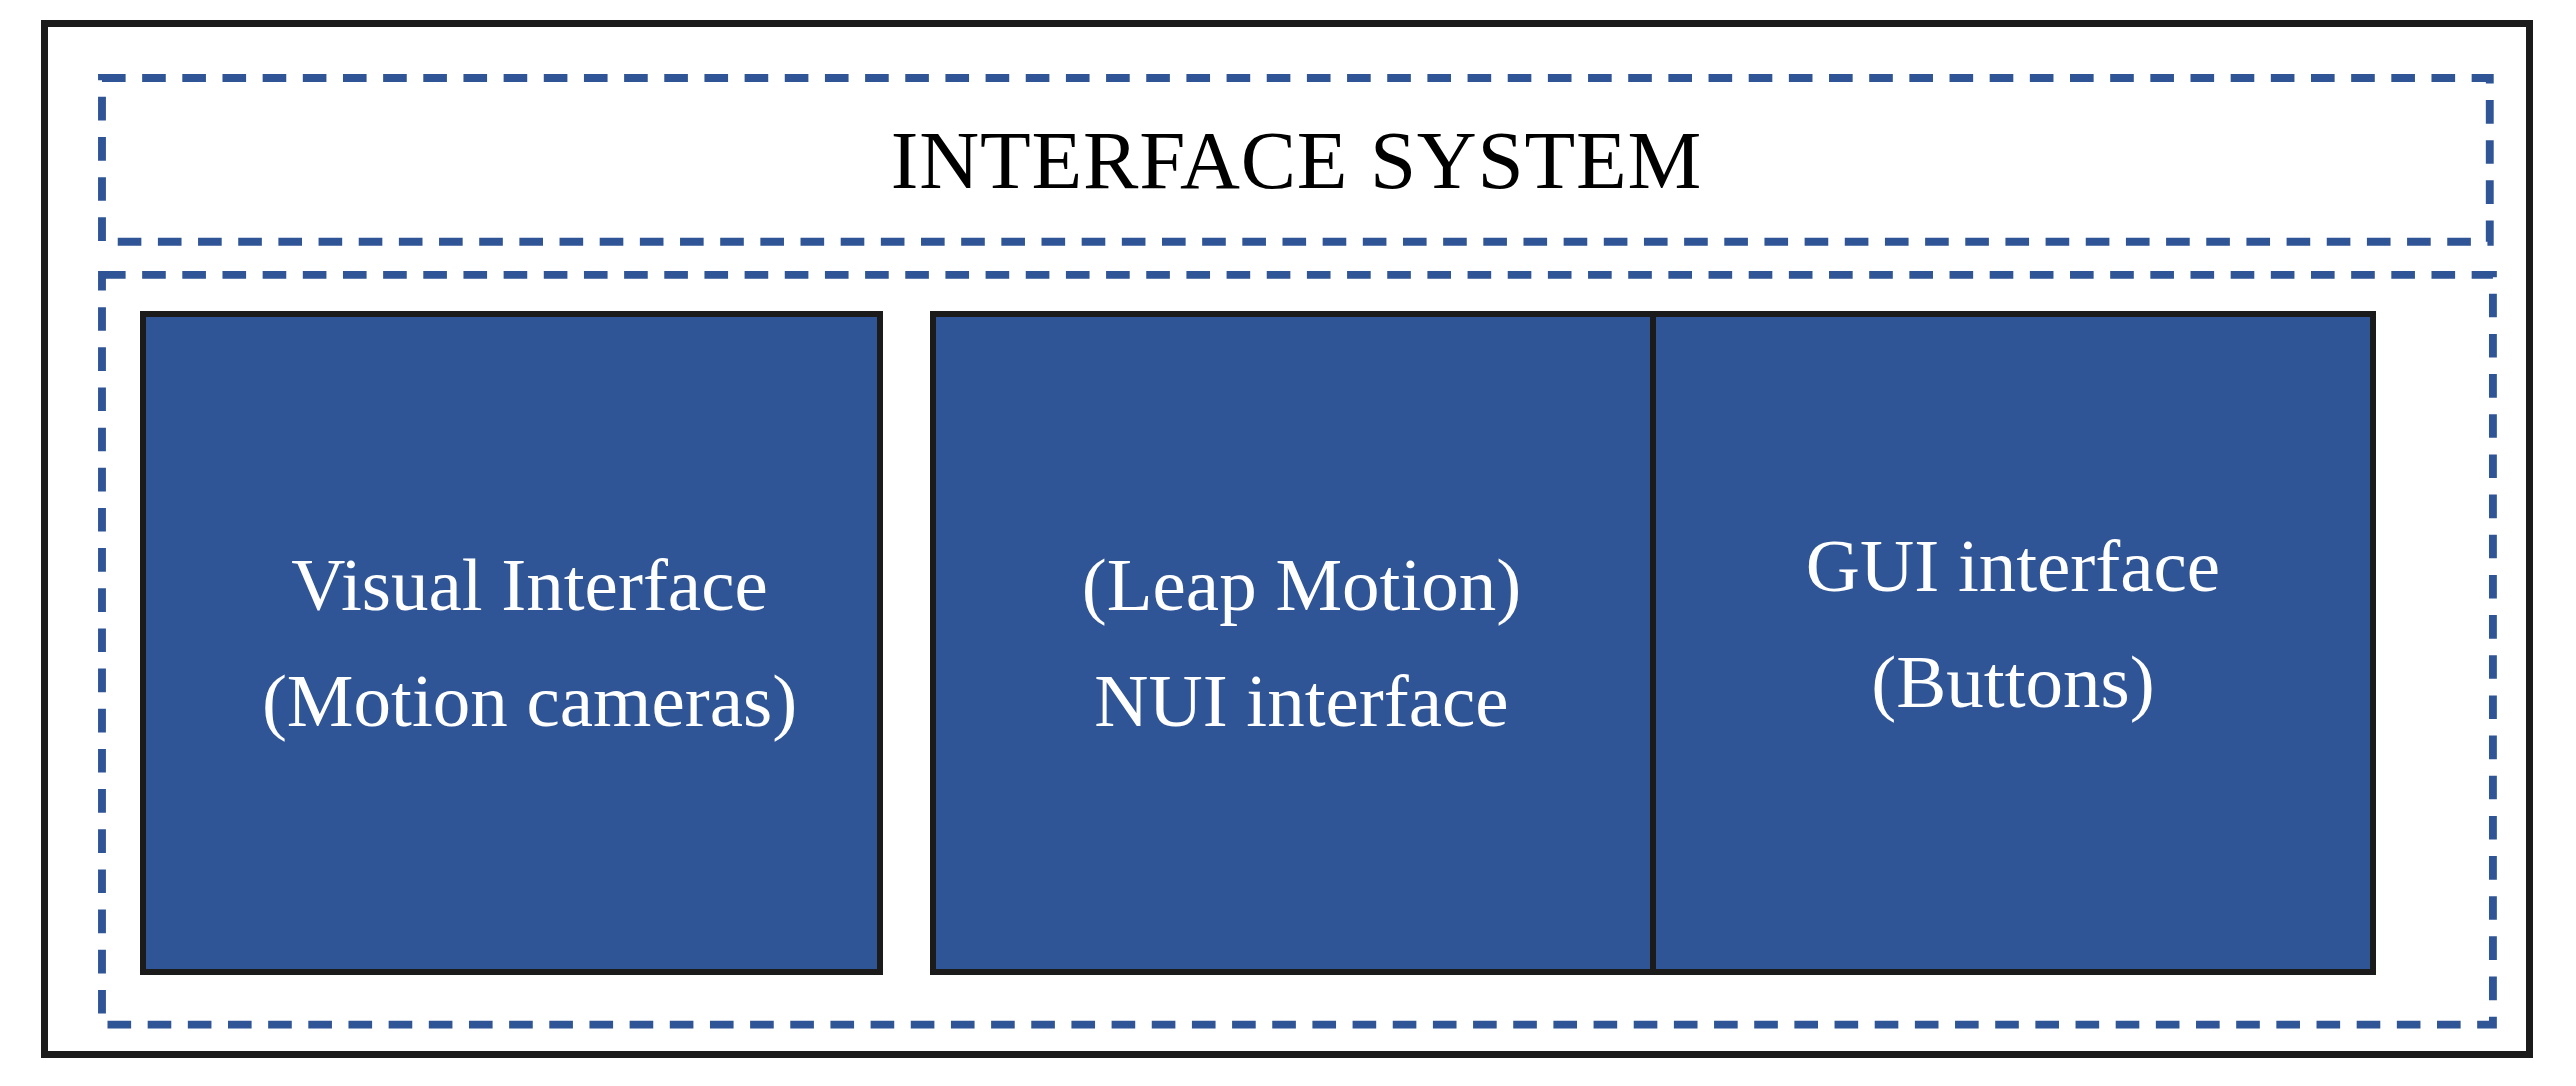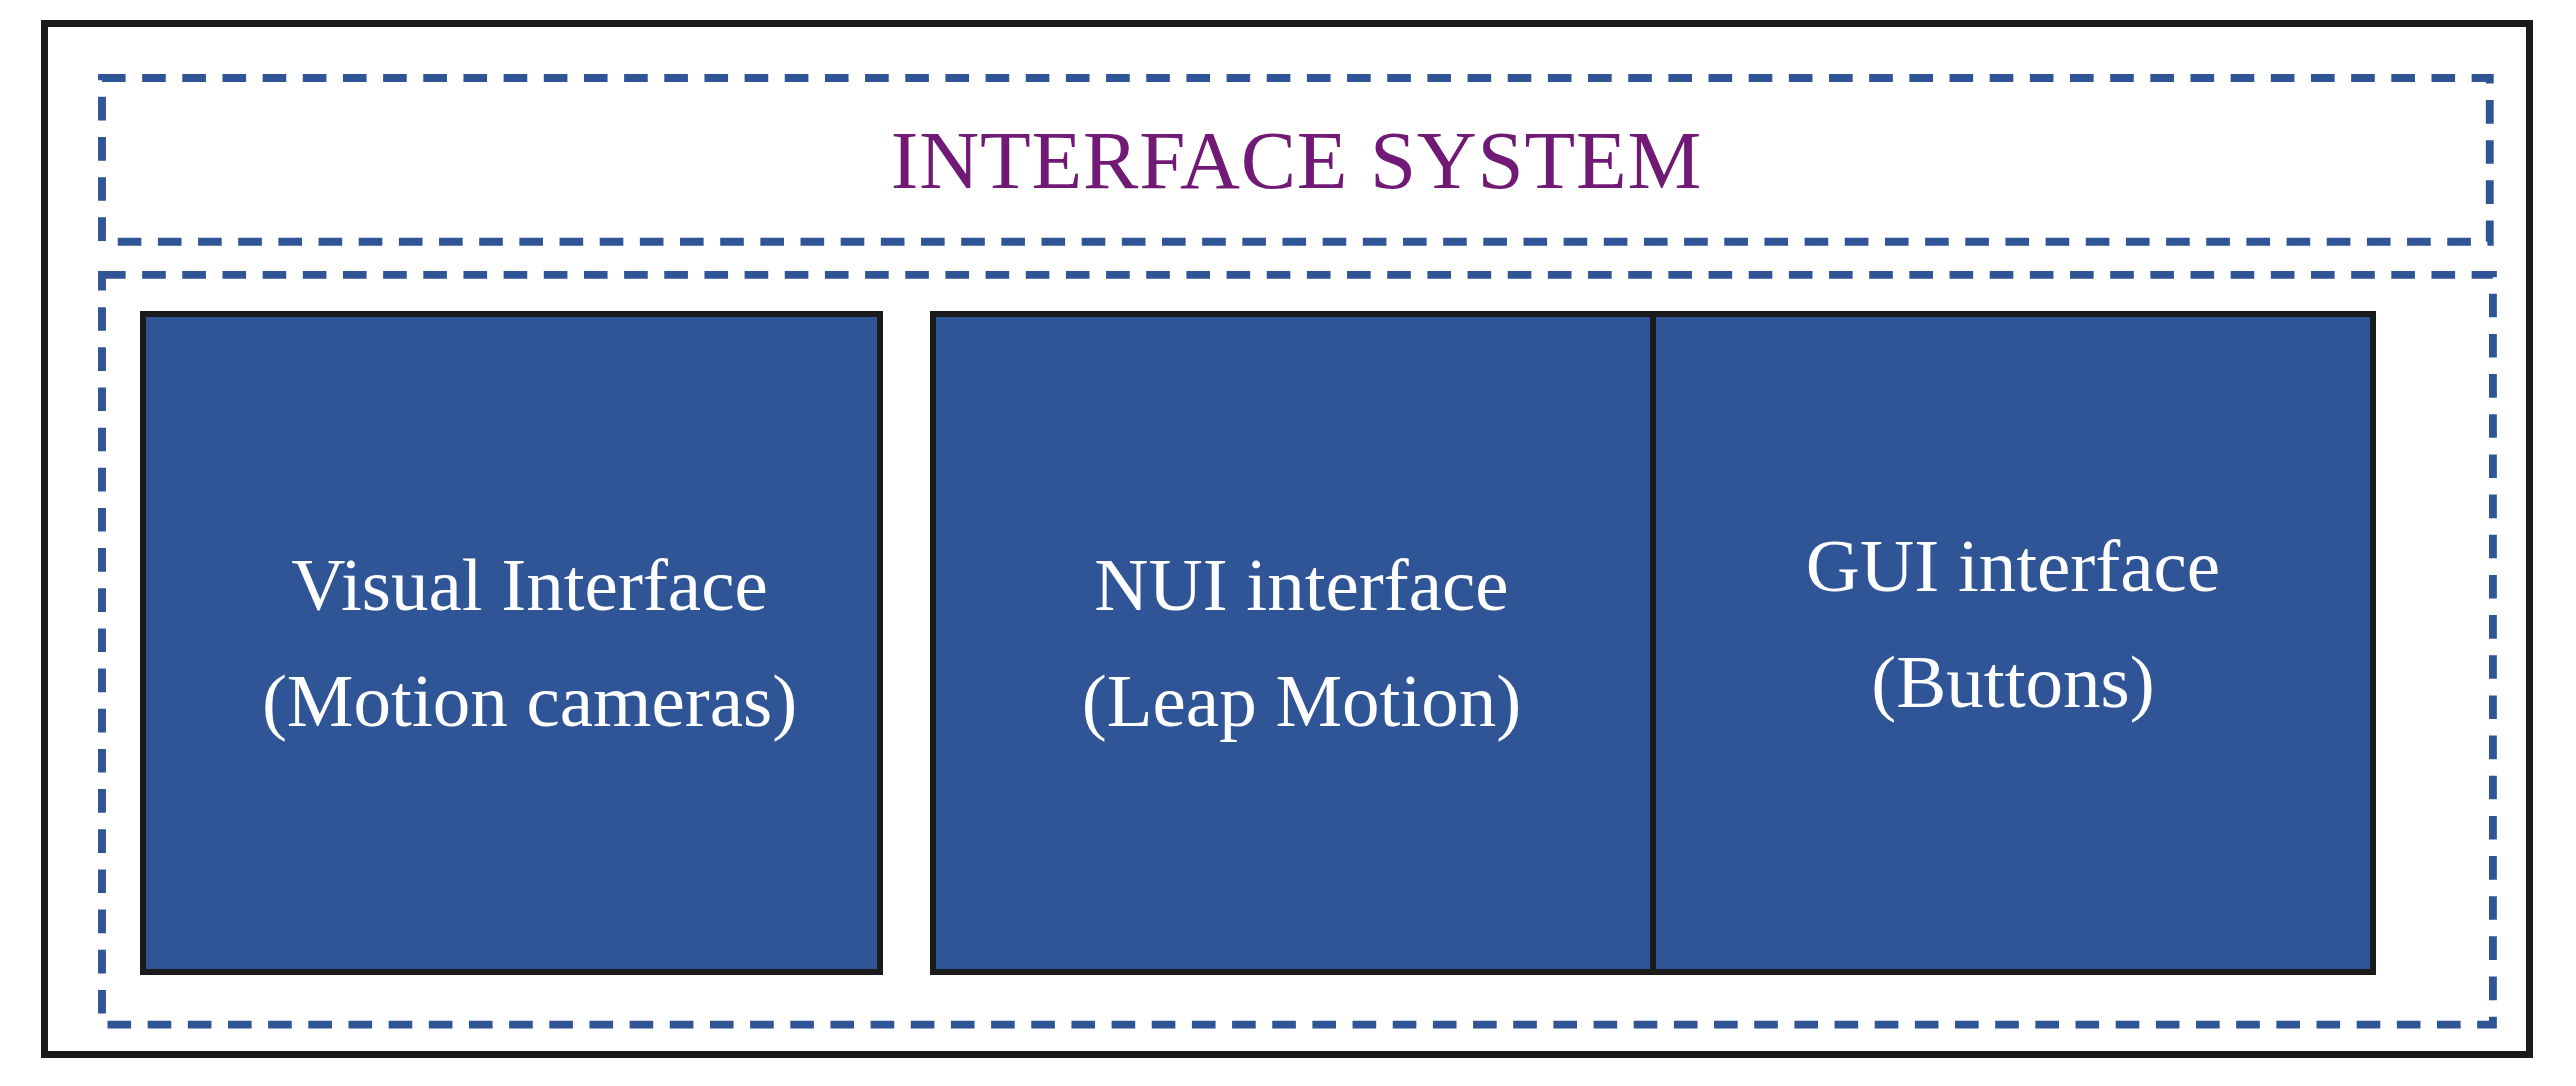--- a/index.html
+++ b/index.html
@@ -42,21 +42,21 @@
   .title {
     position: absolute;
     left: 102px;
     top: 78px;
     width: 2389px;
     height: 164px;
     display: flex;
     align-items: center;
     justify-content: center;
     font-size: 83px;
-    color: #701a75;
+    color: #000000;
     letter-spacing: 0.8px;
     white-space: nowrap;
   }
   .module {
     position: absolute;
     top: 311px;
     height: 664px;
     background: #2f5597;
     border: 6.3px solid #1b1b1b;
     box-sizing: border-box;
@@ -99,22 +99,22 @@
 
   <div class="module module-1">
     <div class="text-block">
       <span>Visual Interface</span>
       <span>(Motion cameras)</span>
     </div>
   </div>
 
   <div class="module module-2">
     <div class="text-block">
+      <span>(Leap Motion)</span>
       <span>NUI interface</span>
-      <span>(Leap Motion)</span>
     </div>
   </div>
 
   <div class="module module-3">
     <div class="text-block">
       <span>GUI interface</span>
       <span>(Buttons)</span>
     </div>
   </div>
 

